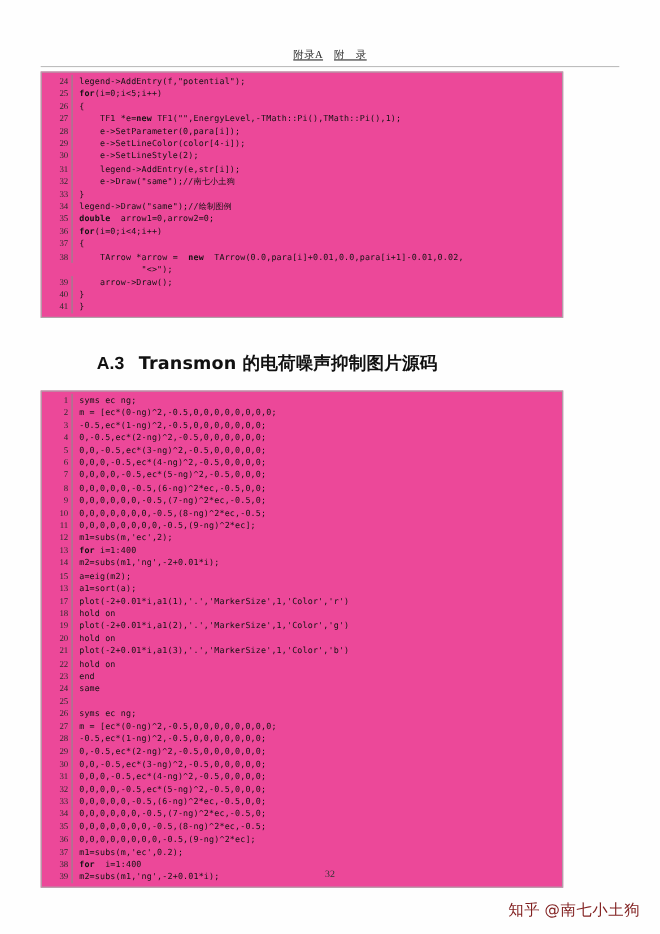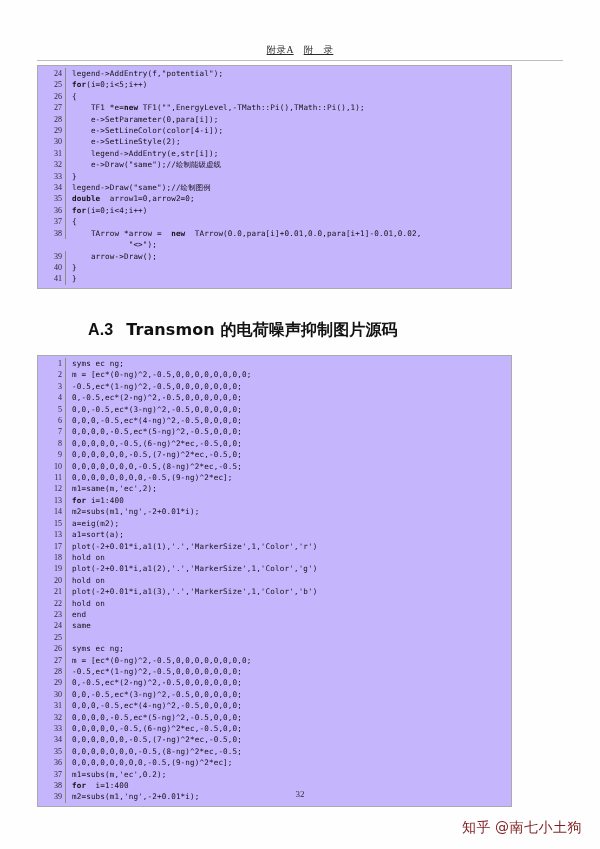--- a/index.html
+++ b/index.html
@@ -45,21 +45,21 @@
     border-top: 1px solid #bdbdbd;
     height: 0;
   }
 
   
   .listing {
     position: absolute;
     left: 37px;
     width: 475px;
     border: 1px solid #aaaaaa;
-    background: #c4b5fd;
+    background: #ec4899;
     box-sizing: border-box;
   }
   .listing.block-1 { top: 65px; }
   .listing.block-2 { top: 355px; }
 
   .code-rows {
     display: block;
     padding: 2px 0 3px 0;
   }
 
@@ -177,21 +177,21 @@
         <div class="code-row">
           <div class="gutter">30</div>
           <div class="code-text">    e-&gt;SetLineStyle(2);</div>
         </div>
         <div class="code-row">
           <div class="gutter">31</div>
           <div class="code-text">    legend-&gt;AddEntry(e,str[i]);</div>
         </div>
         <div class="code-row">
           <div class="gutter">32</div>
-          <div class="code-text">    e-&gt;Draw("same");//<span class="cjk">绘制能级虚线</span></div>
+          <div class="code-text">    e-&gt;Draw("same");//<span class="cjk">南七小土狗</span></div>
         </div>
         <div class="code-row">
           <div class="gutter">33</div>
           <div class="code-text">}</div>
         </div>
         <div class="code-row">
           <div class="gutter">34</div>
           <div class="code-text">legend-&gt;Draw("same");//<span class="cjk">绘制图例</span></div>
         </div>
         <div class="code-row">
@@ -274,21 +274,21 @@
         <div class="code-row">
           <div class="gutter">10</div>
           <div class="code-text">0,0,0,0,0,0,0,-0.5,(8-ng)^2*ec,-0.5;</div>
         </div>
         <div class="code-row">
           <div class="gutter">11</div>
           <div class="code-text">0,0,0,0,0,0,0,0,-0.5,(9-ng)^2*ec];</div>
         </div>
         <div class="code-row">
           <div class="gutter">12</div>
-          <div class="code-text">m1=same(m,'ec',2);</div>
+          <div class="code-text">m1=subs(m,'ec',2);</div>
         </div>
         <div class="code-row">
           <div class="gutter">13</div>
           <div class="code-text"><span class="kw">for</span> i=1:400</div>
         </div>
         <div class="code-row">
           <div class="gutter">14</div>
           <div class="code-text">m2=subs(m1,'ng',-2+0.01*i);</div>
         </div>
         <div class="code-row">

